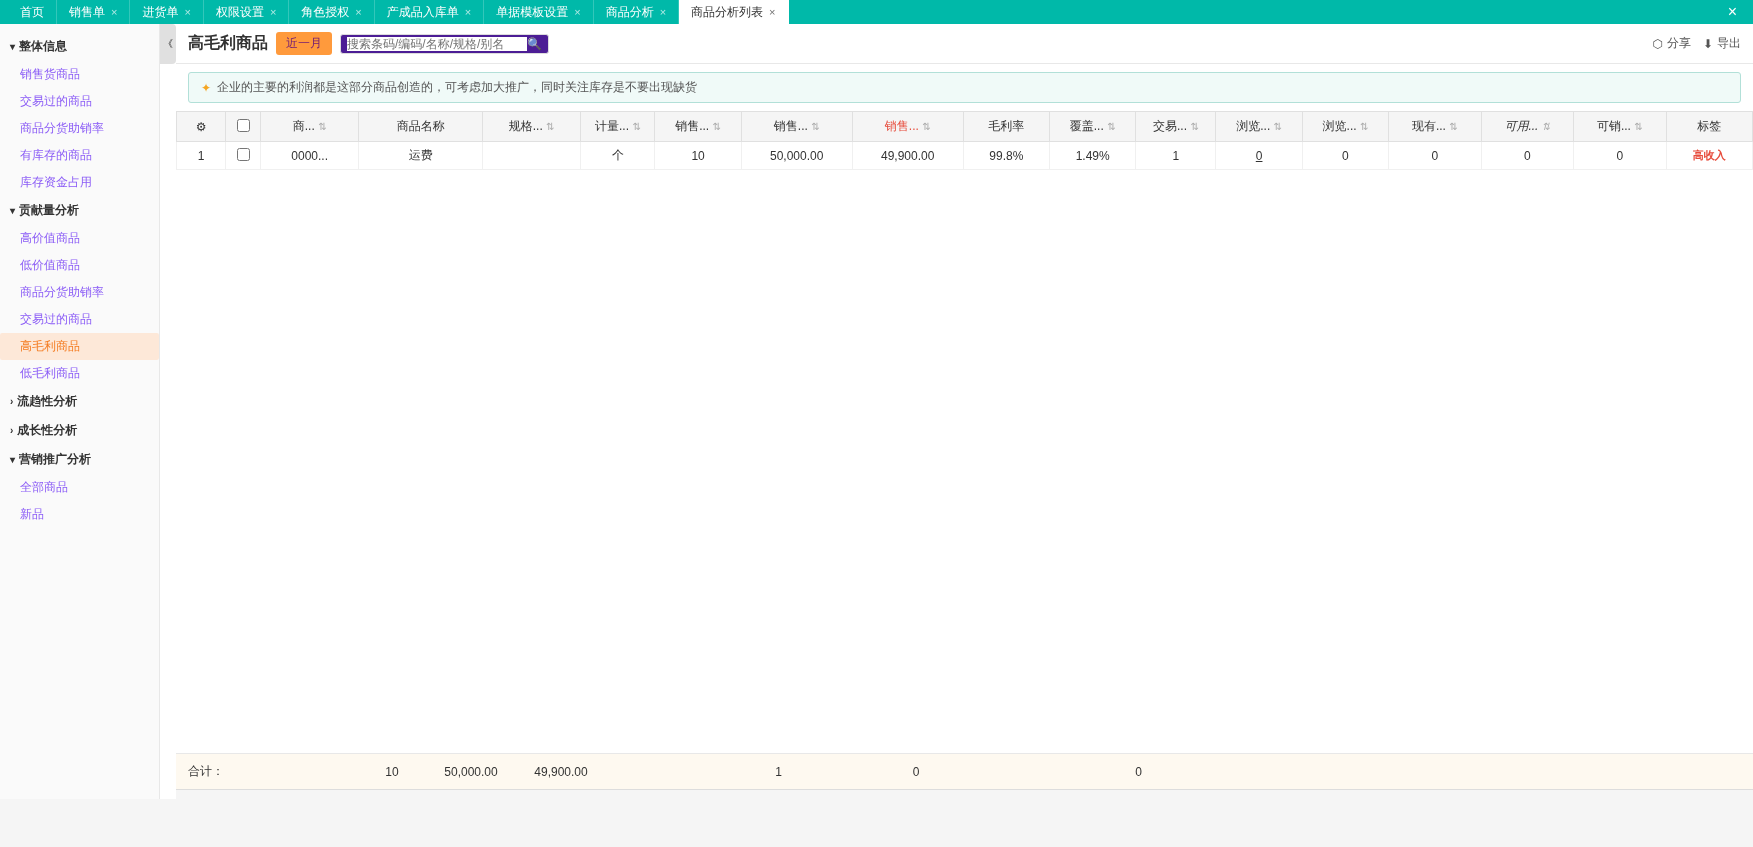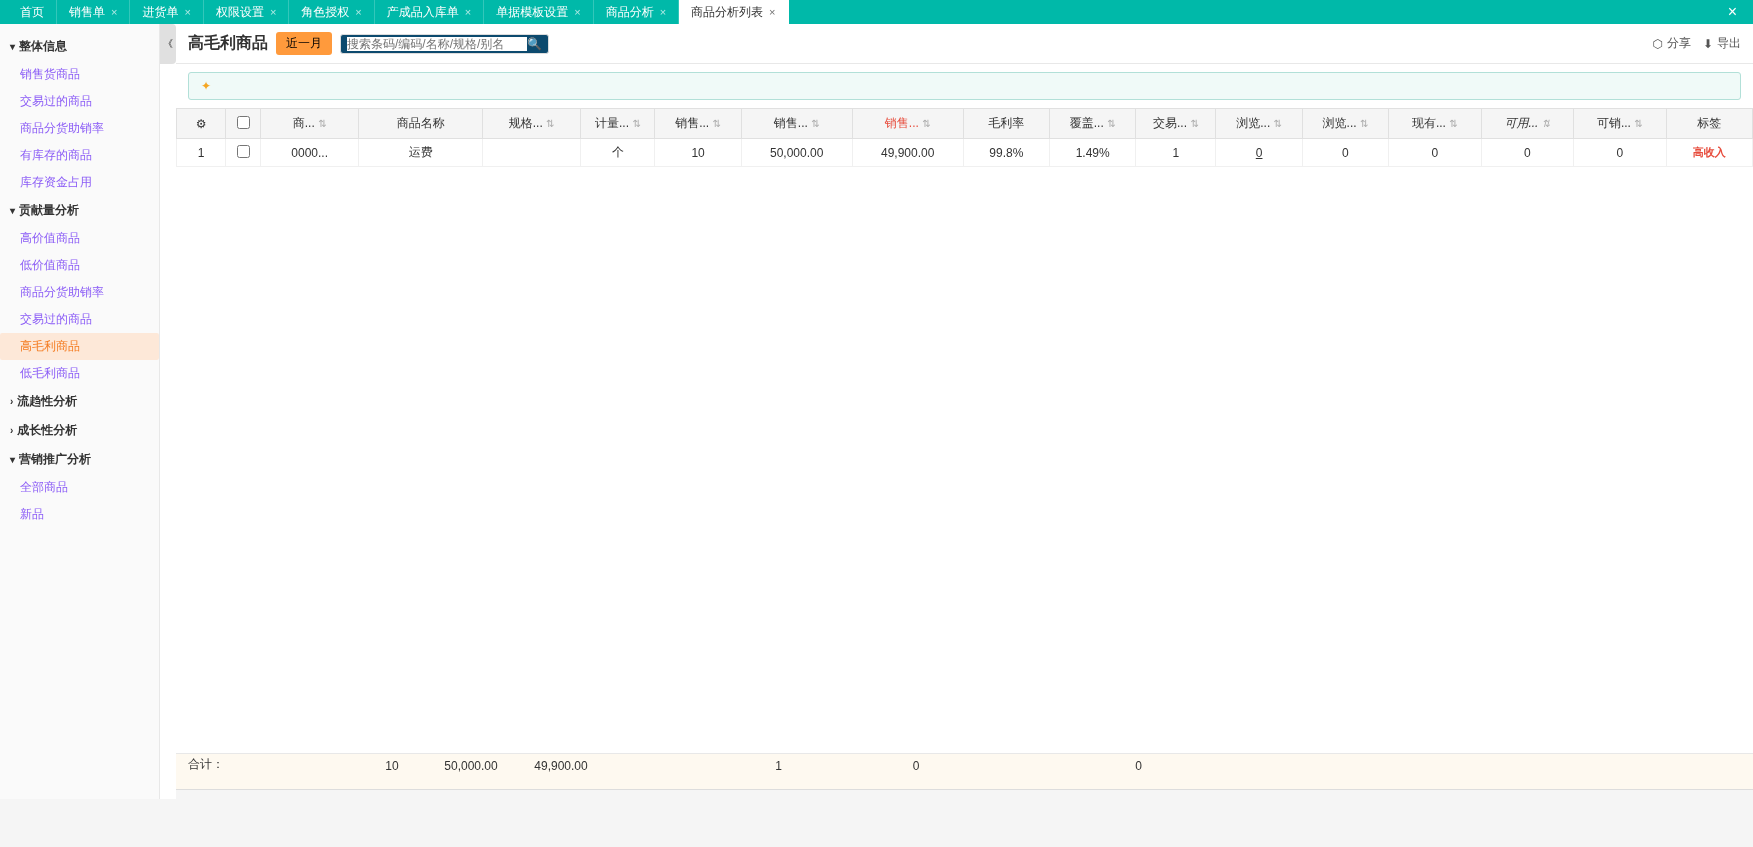--- a/index.html
+++ b/index.html
@@ -116,34 +116,34 @@
       background: white;
       gap: 8px;
     }
     .content-title {
       font-size: 16px;
       font-weight: bold;
       color: #333;
     }
     .filter-btn {
       background: #ff9a3c;
-      color: #000000;
+      color: #701a75;
       border: none;
       border-radius: 3px;
       padding: 3px 10px;
       cursor: pointer;
       font-size: 12px;
     }
     .search-box {
       display: flex;
       align-items: center;
       border: 1px solid #ddd;
       border-radius: 3px;
       padding: 2px 6px;
-      background: #0c4a6e;
+      background: #4c1d95;
     }
     .search-box input {
       border: none;
       outline: none;
       font-size: 12px;
       width: 180px;
       color: #999;
     }
     .header-actions {
       margin-left: auto;
@@ -217,22 +217,22 @@
       font-size: 11px;
       font-weight: bold;
     }
 
     
     .footer-bar {
       height: 36px;
       background: #fef9f0;
       border-top: 1px solid #e8e8e8;
       display: flex;
-      align-items: flex-end;
-      padding: 16px 12px;
+      align-items: center;
+      padding: 0 12px;
       font-size: 12px;
       color: #333;
     }
     .footer-cell {
       text-align: center;
     }
 
     
     .scrollbar-area {
       height: 10px;
@@ -393,20 +393,21 @@
         </div>
         <div class="action-btn">
           <span>⬇</span>
           <span>导出</span>
         </div>
       </div>
     </div>
 
     <div class="info-banner">
       <span class="info-icon">✦</span>
+      <span>企业的主要的利润都是这部分商品创造的，可考虑加大推广，同时关注库存是不要出现缺货</span>
     </div>
 
     <div class="table-container">
       <table>
         <thead>
           <tr>
             <th class="col-seq">
               <span>⚙</span>
             </th>
             <th class="col-check">

